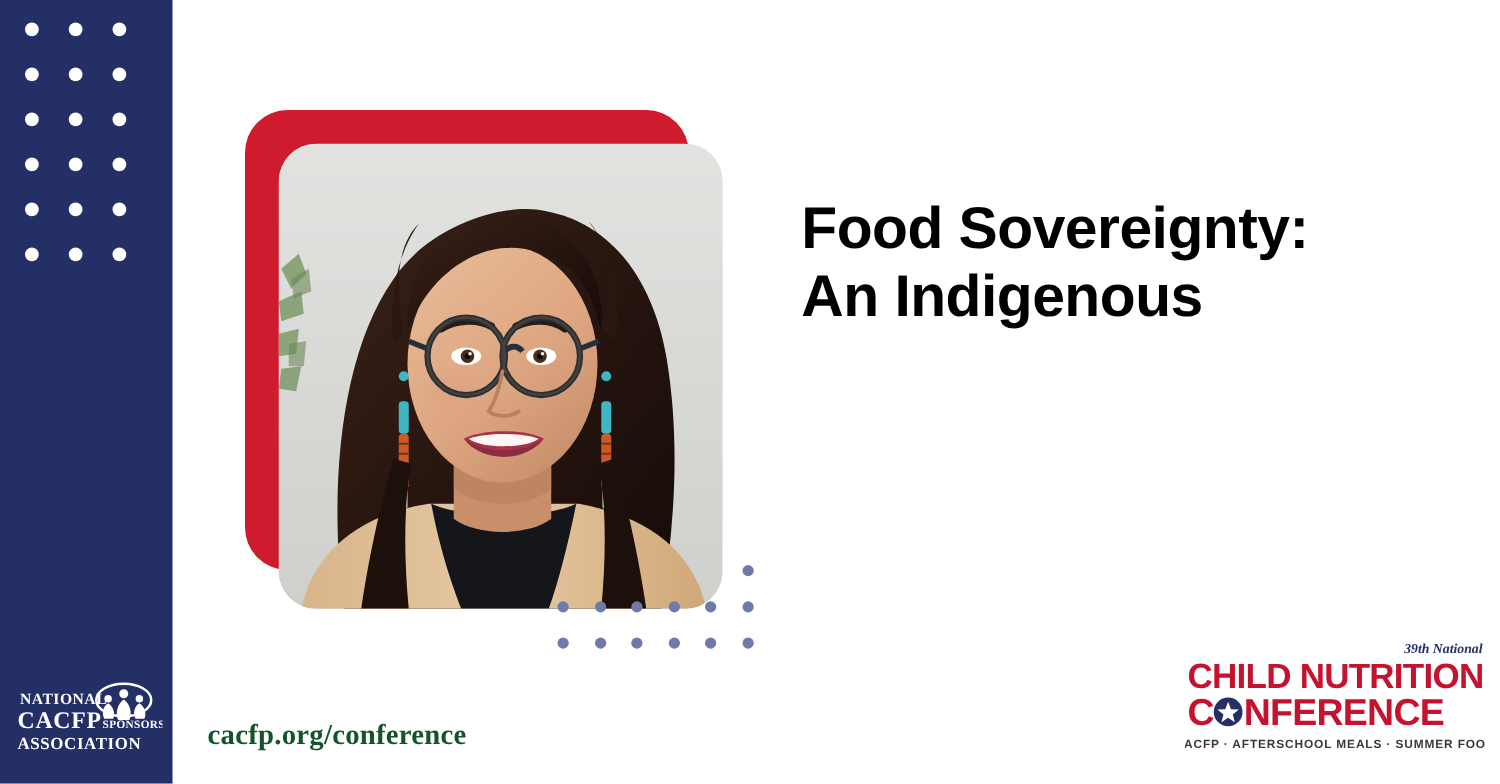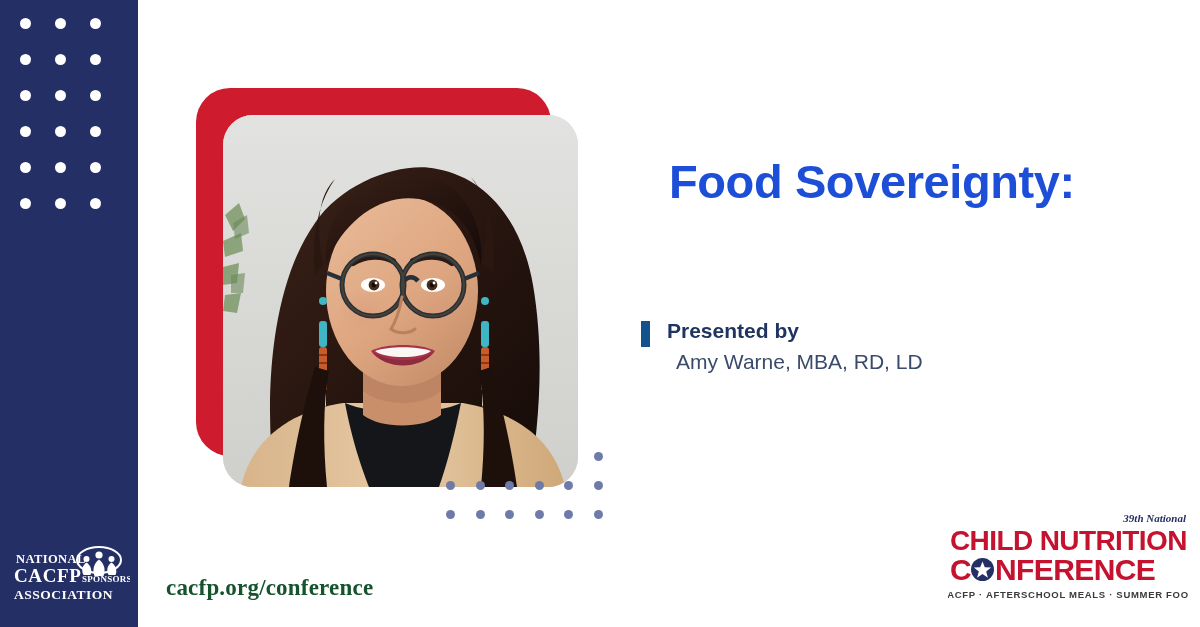--- a/index.html
+++ b/index.html
@@ -36,26 +36,25 @@
   }
   #photo svg { display:block; width:100%; height:100%; }
 
   
   #deco-dots { position:absolute; left:446px; top:452px; width:175px; height:90px; }
   .deco-dot { position:absolute; width:9px; height:9px; border-radius:50%; background:#6E7BA8; }
 
   
   #content { position:absolute; left:641px; top:155px; width:520px; }
   #title {
-    color:#1d4ed8;
+    color:#000000;
     font-size:47px;
     font-weight:bold;
     line-height:1.16;
     letter-spacing:-0.4px;
-    margin-left:28px;
   }
   #presenter { margin-top:54px; position:relative; padding-left:26px; }
   #presenter-bar {
     position:absolute; left:0; top:3px;
     width:9px; height:26px;
     background:#14528C;
   }
   #presented-by {
     color:#1F3461;
     font-size:21px;
@@ -251,28 +250,23 @@
     <span class="deco-dot" style="left: 29.5px; top: 58px;"></span>
     <span class="deco-dot" style="left: 59px; top: 58px;"></span>
     <span class="deco-dot" style="left: 88.5px; top: 58px;"></span>
     <span class="deco-dot" style="left: 118px; top: 58px;"></span>
     <span class="deco-dot" style="left: 147.5px; top: 58px;"></span>
   </div>
 
 <div id="content">
   <h1 id="title">
     <span>Food Sovereignty:</span><br>
-    <br>
+    <span>An Indigenous</span><br>
   </h1>
 
-  <div id="presenter">
-    <span id="presenter-bar"></span>
-    <div id="presented-by">Presented by</div>
-    <div id="presenter-name">Amy Warne, MBA, RD, LD</div>
-  </div>
 </div>
 
 <div id="url">cacfp.org/conference</div>
 
 <div id="assoc-logo">
   <svg viewBox="0 0 122 62" role="img">
 
     <g transform="translate(68,4)">
       <ellipse cx="23" cy="14" rx="22" ry="13" fill="none" stroke="#ffffff" stroke-width="2"></ellipse>
 

